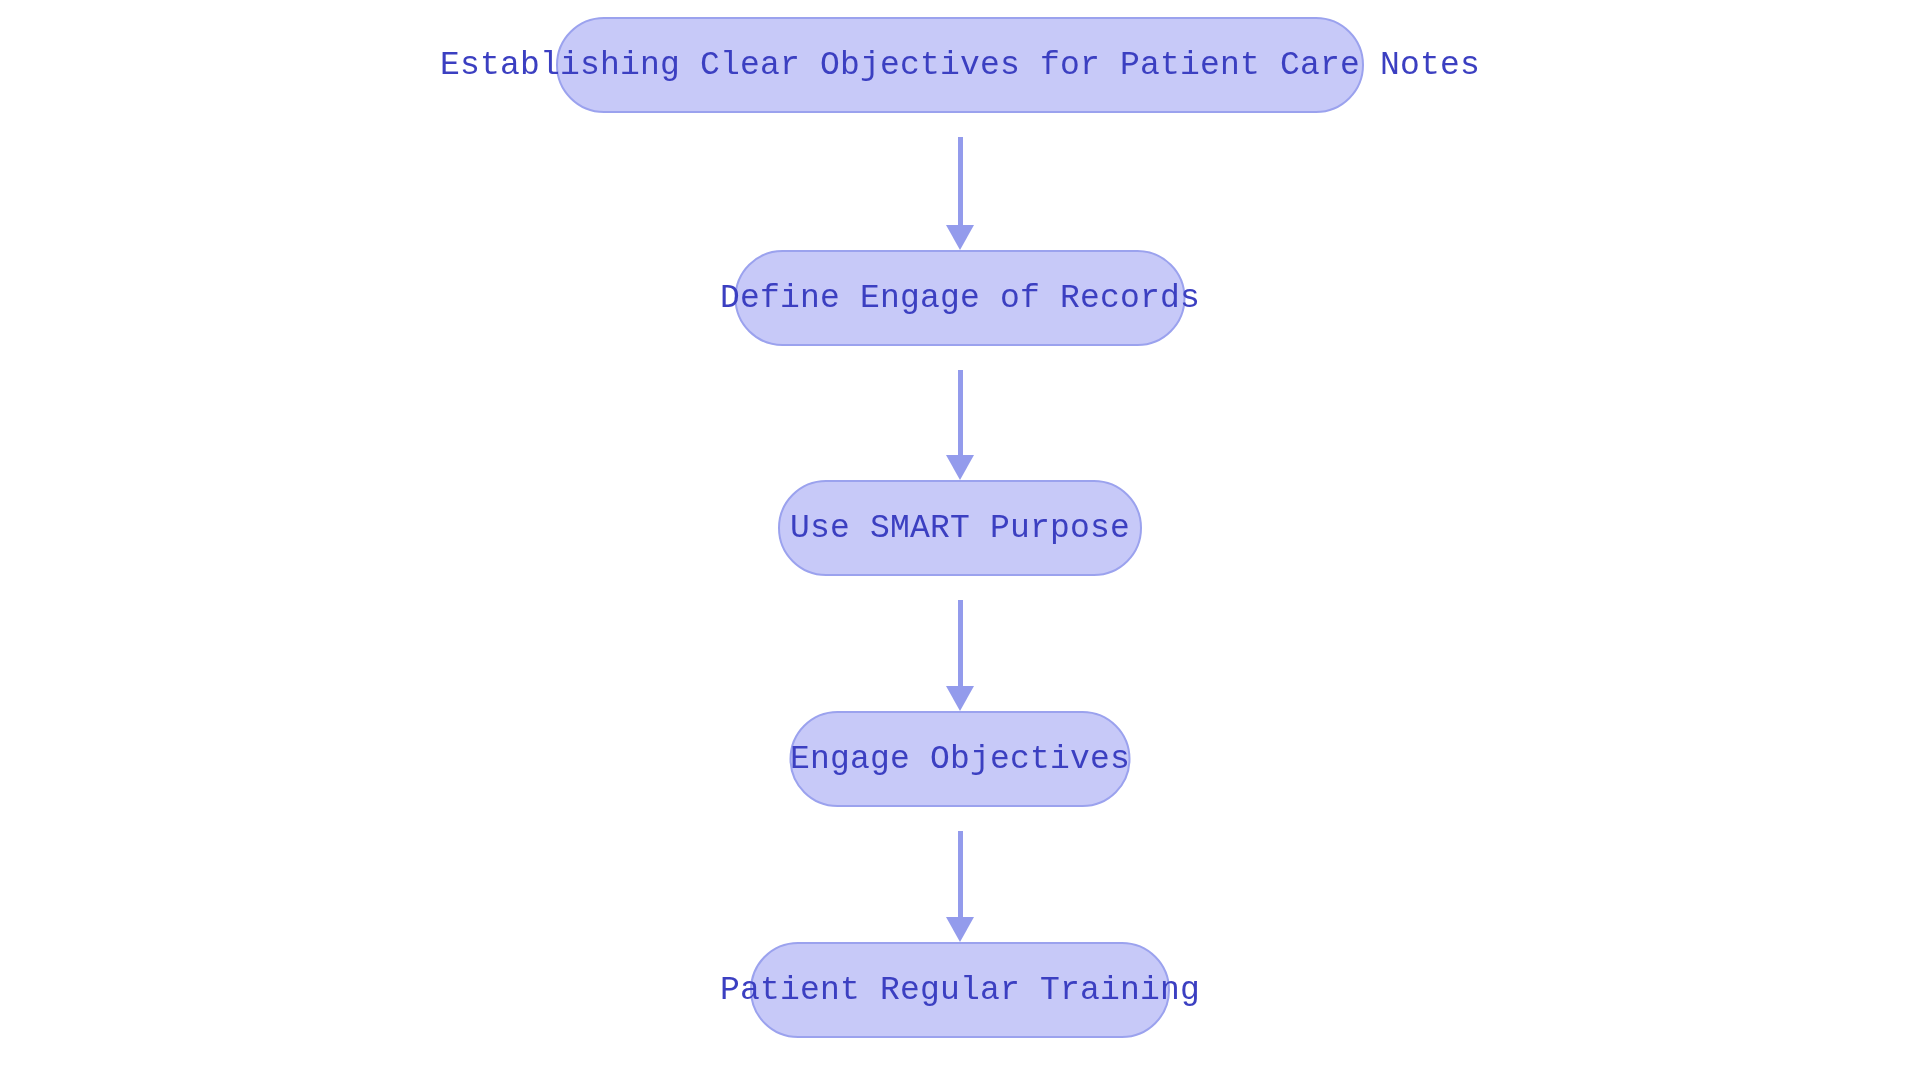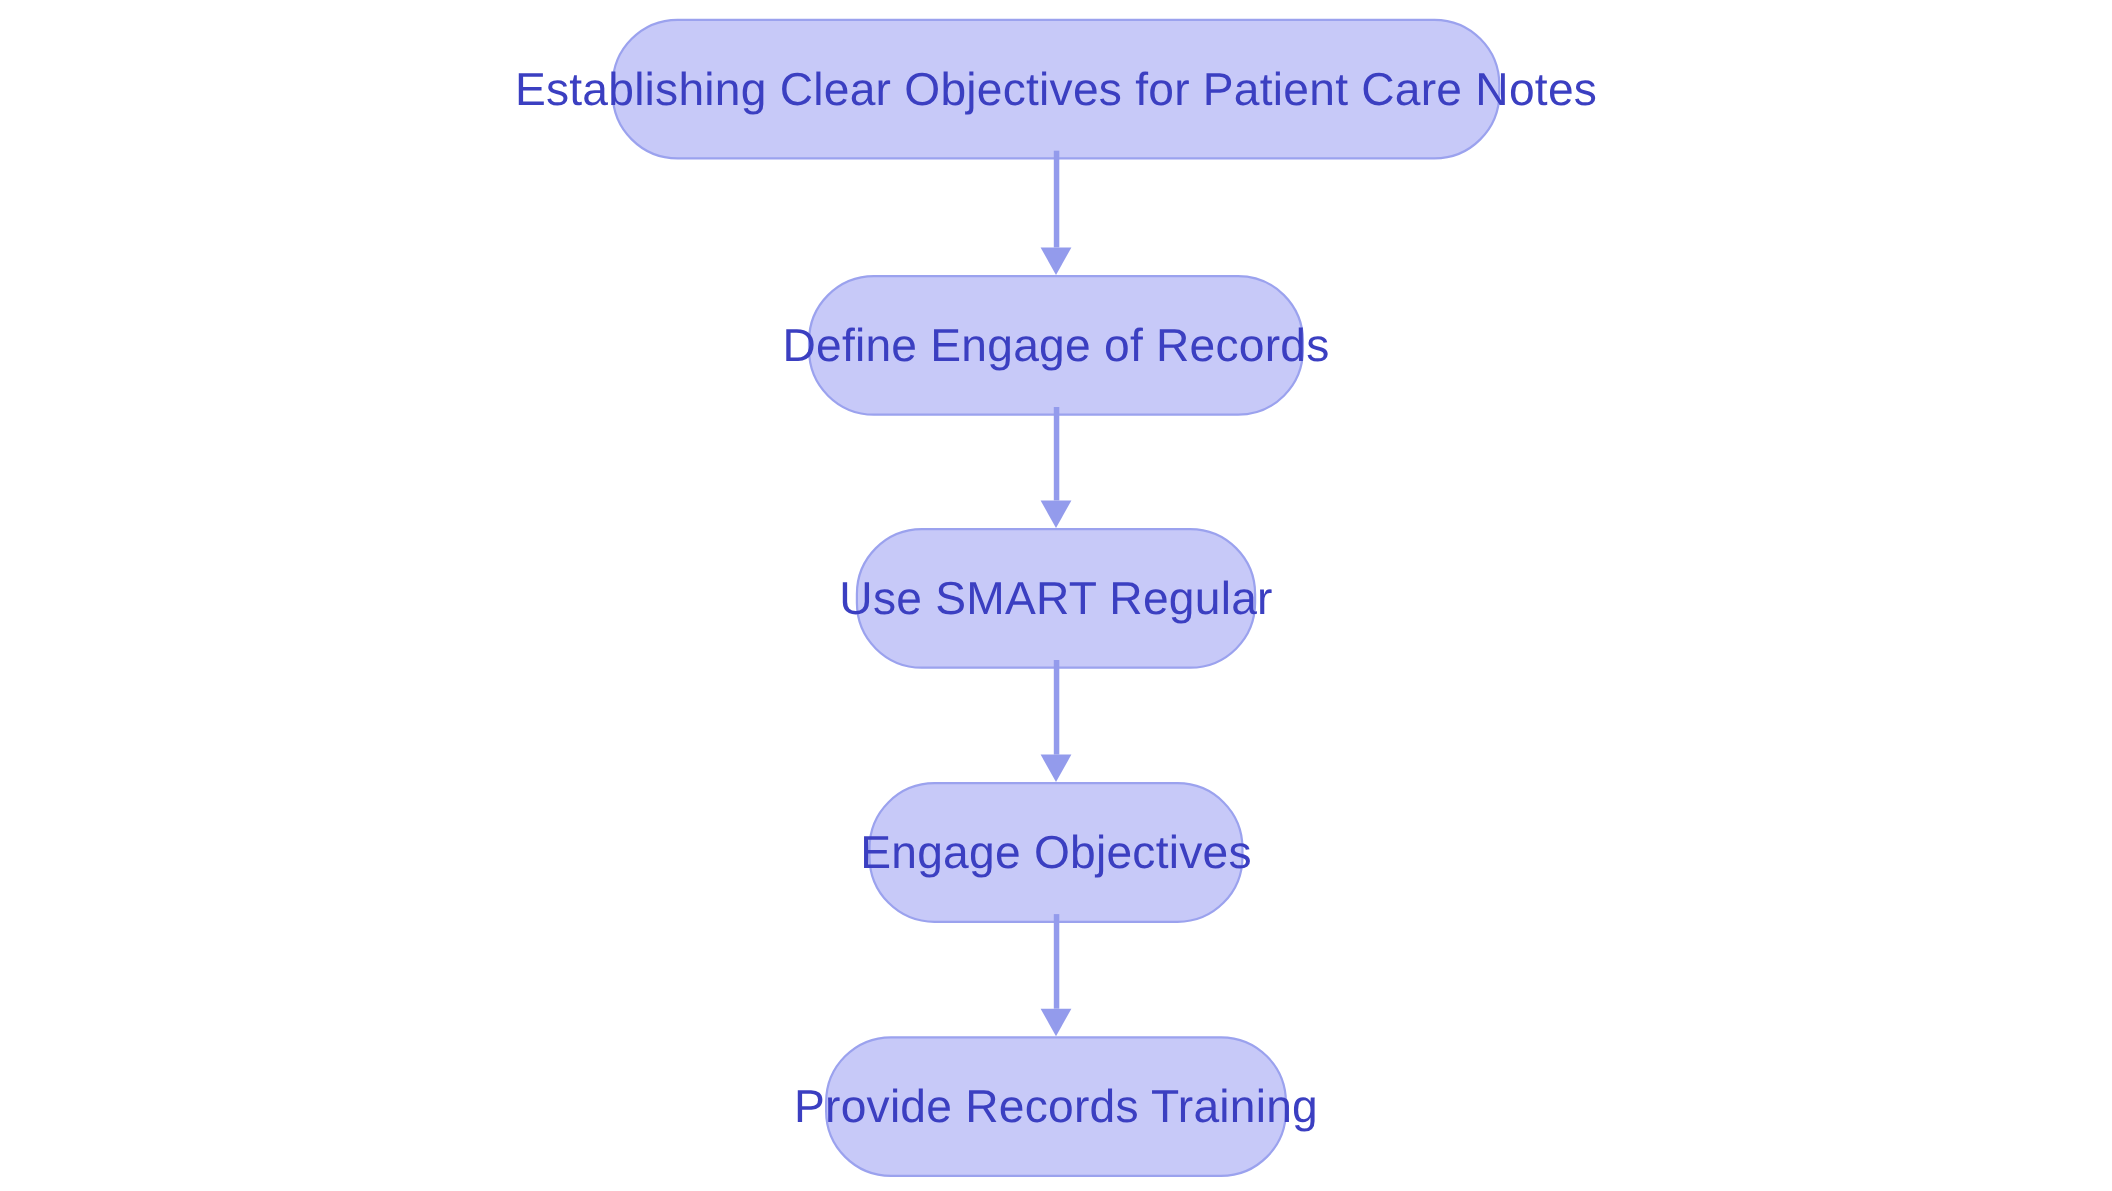--- a/index.html
+++ b/index.html
@@ -18,32 +18,33 @@
   .canvas{
     position:relative;
     width:1920px;
     height:1083px;
     background:var(--background);
   }
   .node{
     position:absolute;
     left:50%;
     transform:translateX(-50%);
-    height:128px;
+    height:96px;
     border-radius:60px;
     background:var(--node-fill);
     border:2px solid var(--node-border);
     display:flex;
     align-items:center;
     justify-content:center;
     text-align:center;
     color:var(--text);
-    font-size:42px;
+    font-size:33px;
     letter-spacing:0.2px;
     white-space:nowrap;
+    font-family:Liberation Mono, monospace;
   }
   .n1{top:17px;width:808px;}
   .n2{top:250px;width:451px;}
   .n3{top:480px;width:364px;}
   .n4{top:711px;width:341px;}
   .n5{top:942px;width:420px;}
   .arrow{
     position:absolute;
     left:50%;
     transform:translateX(-50%);
@@ -84,34 +85,34 @@
   <div class="node n2">
     <span>Define Engage of Records</span>
   </div>
 
   <div class="arrow a2">
     <div class="stem"></div>
     <div class="head"></div>
   </div>
 
   <div class="node n3">
-    <span>Use SMART Regular</span>
+    <span>Use SMART Purpose</span>
   </div>
 
   <div class="arrow a3">
     <div class="stem"></div>
     <div class="head"></div>
   </div>
 
   <div class="node n4">
     <span>Engage Objectives</span>
   </div>
 
   <div class="arrow a4">
     <div class="stem"></div>
     <div class="head"></div>
   </div>
 
   <div class="node n5">
-    <span>Provide Records Training</span>
+    <span>Patient Regular Training</span>
   </div>
 
 </div>
 
 </body></html>

